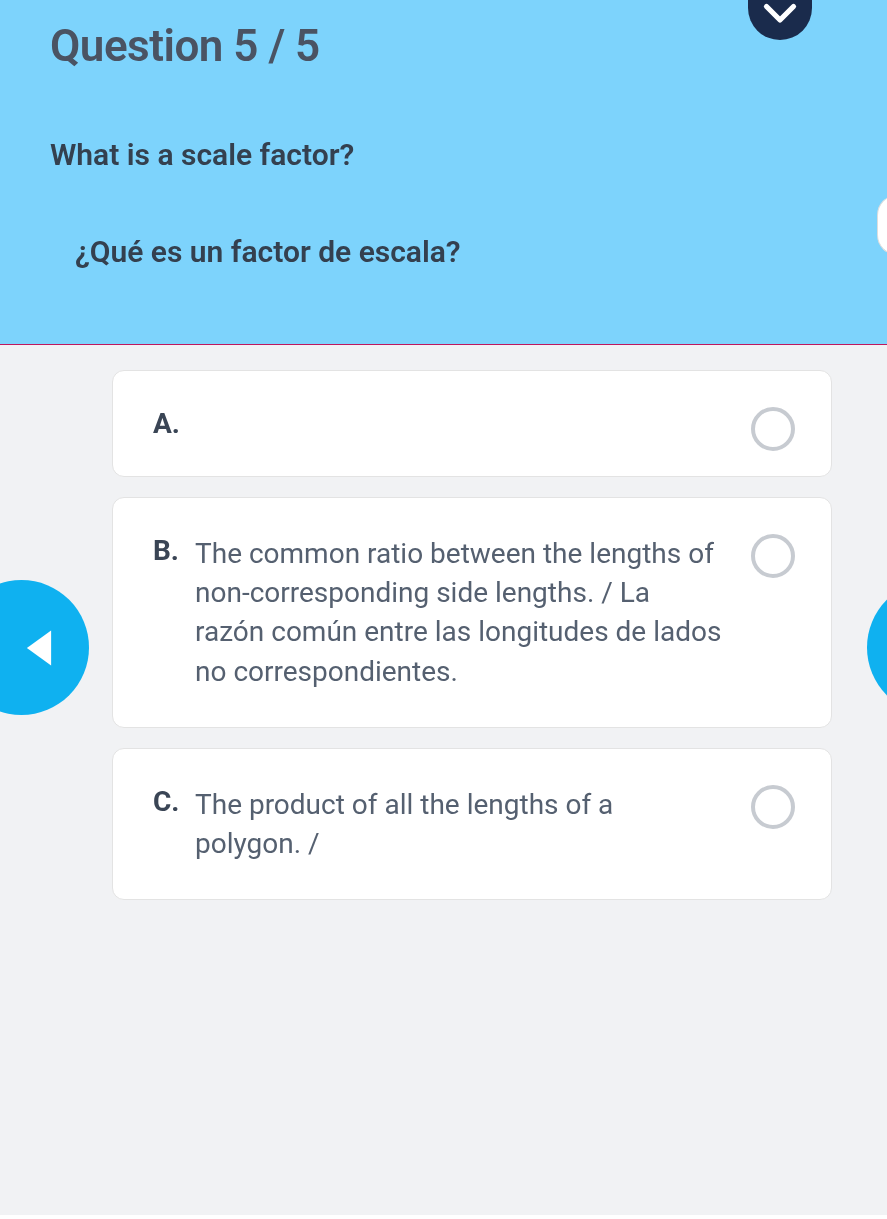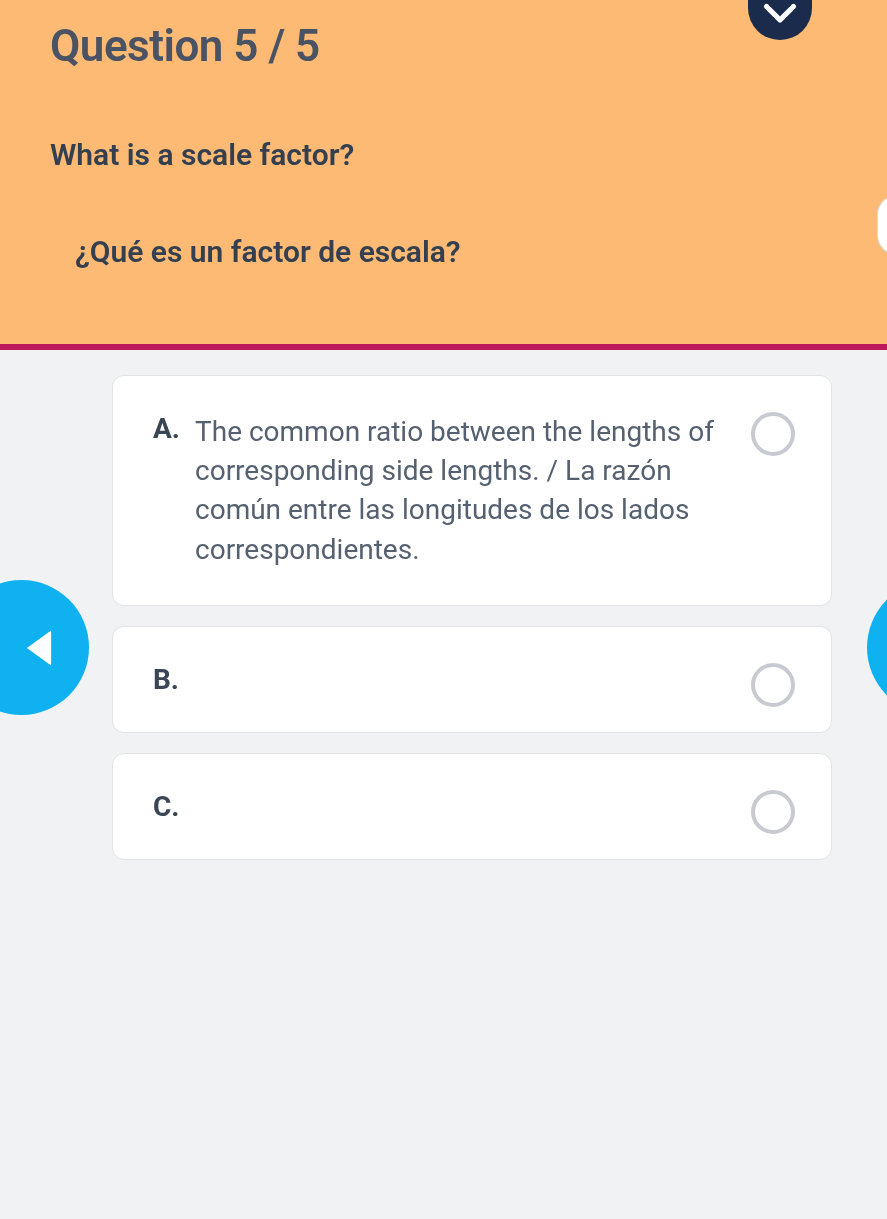--- a/index.html
+++ b/index.html
@@ -9,23 +9,23 @@
     }
     body {
       font-family: -apple-system, BlinkMacSystemFont, 'Segoe UI', Roboto, Helvetica, Arial, sans-serif;
       background: #fff;
       width: 887px;
       height: 1219px;
       position: relative;
       overflow: hidden;
     }
     .header-section {
-      background: #fdba74;
+      background: #7dd3fc;
       padding: 0 50px 70px 50px;
-      border-bottom: 6px solid #be185d;
+      border-bottom: 1px solid #be185d;
     }
     .question-title {
       font-size: 44px;
       font-weight: 600;
       color: #4a5363;
       padding-top: 20px;
       letter-spacing: -0.5px;
     }
     .question-text {
       font-size: 30px;
@@ -152,31 +152,32 @@
   <p class="question-text">What is a scale factor?</p>
   <p class="question-text-2">¿Qué es un factor de escala?</p>
 </div>
 
 <div class="small-circle"></div>
 
 <div class="answers-section">
 
   <div class="answer-card">
     <span class="answer-label">A.</span>
-    <span class="answer-text">The common ratio between the lengths of corresponding side lengths. / La razón común entre las longitudes de los lados correspondientes.</span>
     <span class="radio-circle"></span>
   </div>
 
   <div class="answer-card">
     <span class="answer-label">B.</span>
+    <span class="answer-text">The common ratio between the lengths of non-corresponding side lengths. / La razón común entre las longitudes de lados no correspondientes.</span>
     <span class="radio-circle"></span>
   </div>
 
   <div class="answer-card">
     <span class="answer-label">C.</span>
+    <span class="answer-text">The product of all the lengths of a polygon.  /</span>
     <span class="radio-circle"></span>
   </div>
 
 </div>
 
 <div class="nav-left">
   <svg width="34" height="44" viewBox="0 0 30 40">
     <path d="M26 4 L4 20 L26 36 Z" fill="#fff"></path>
   </svg>
 </div>

